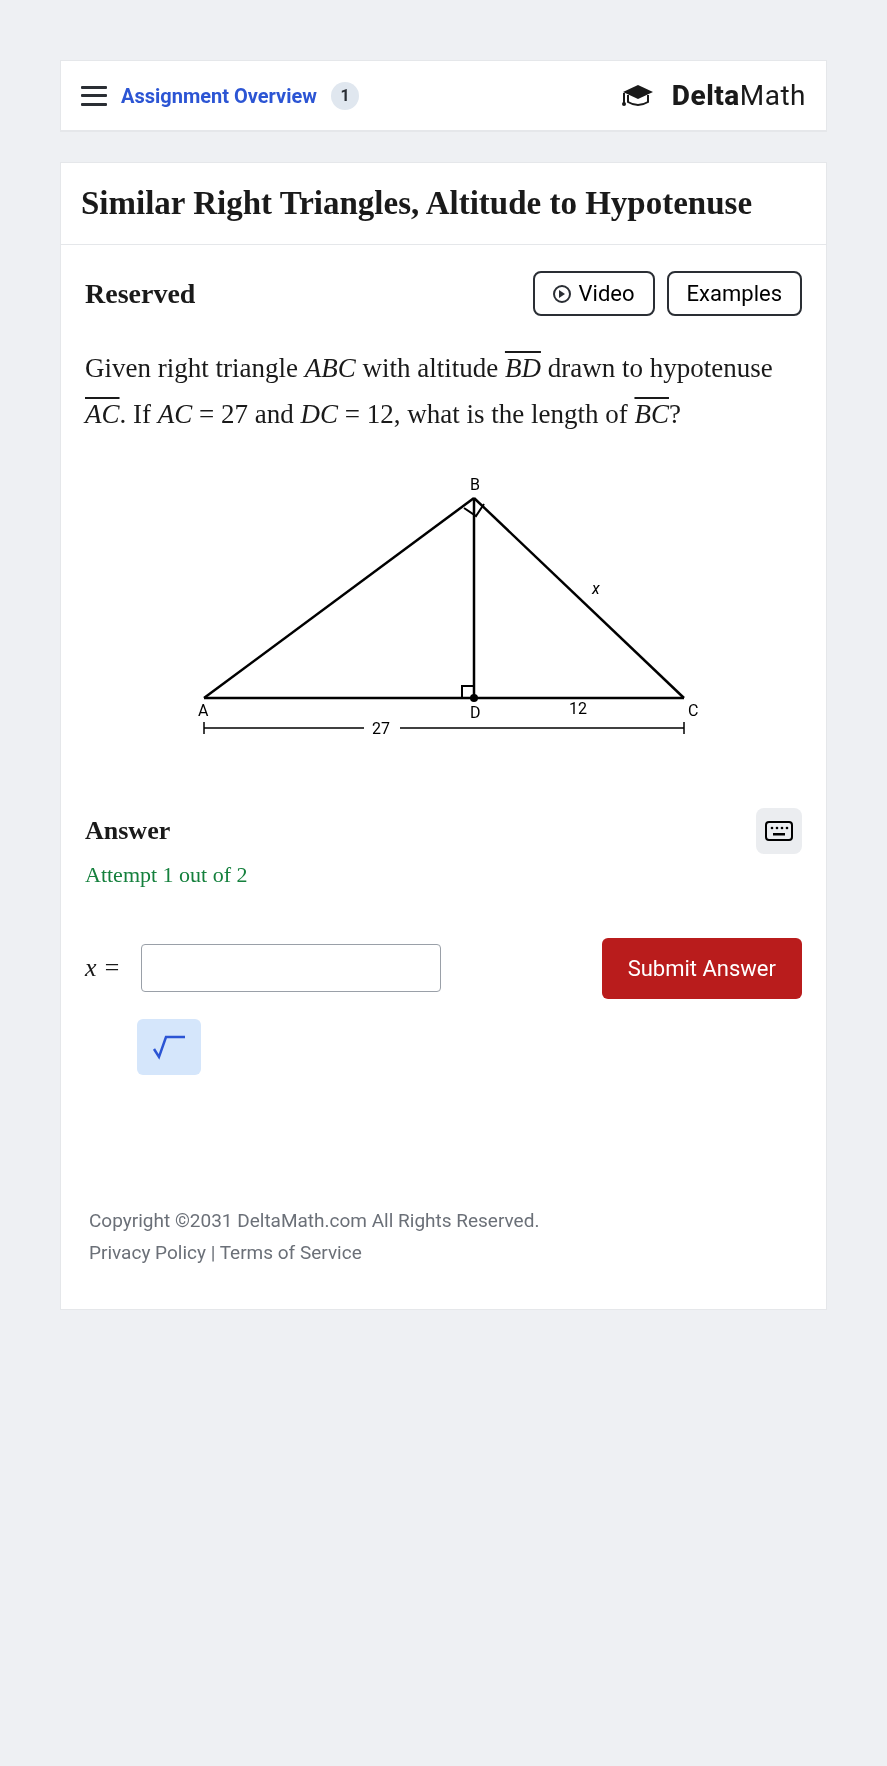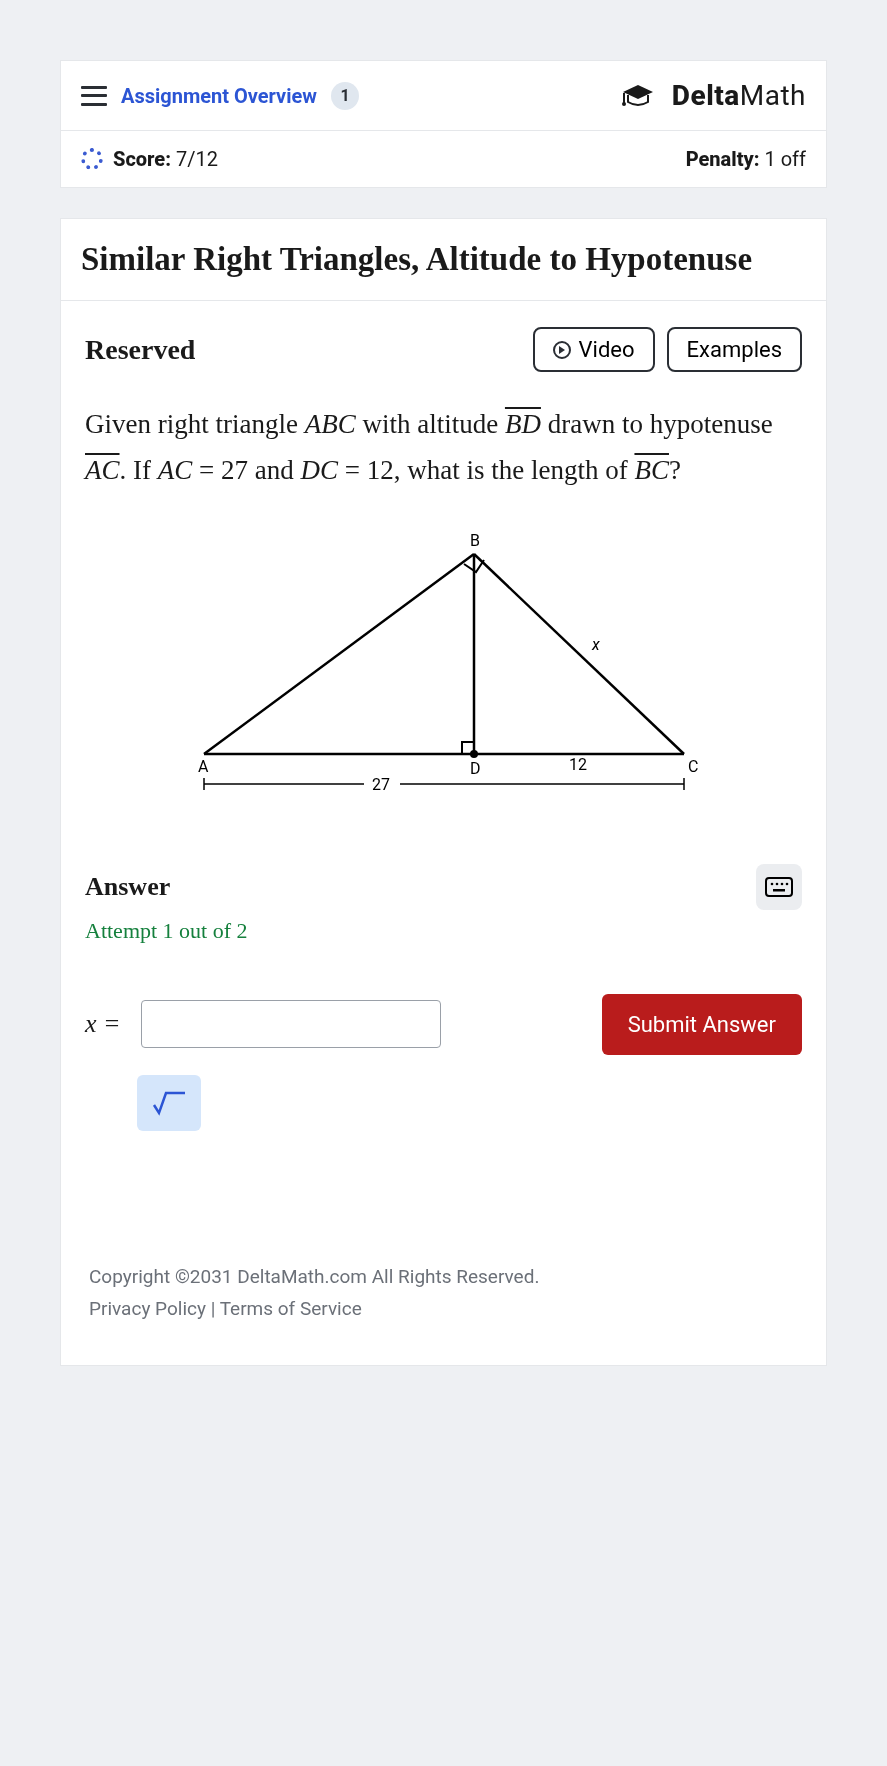--- a/index.html
+++ b/index.html
@@ -148,26 +148,20 @@
         <svg width="34" height="26" viewBox="0 0 34 26">
           <path d="M17 2 L32 9 L17 16 L2 9 Z" fill="#1a1a1a"></path>
           <path d="M7 12 L7 19 Q17 25 27 19 L27 12" fill="none" stroke="#1a1a1a" stroke-width="2"></path>
           <line x1="3" y1="10" x2="3" y2="20" stroke="#1a1a1a" stroke-width="2"></line>
           <circle cx="3" cy="21" r="2" fill="#1a1a1a"></circle>
         </svg>
         <span class="brand-text"><b>Delta</b><span>Math</span></span>
       </div>
     </div>
 
-    <div class="scorebar">
-      <div class="spinner"></div>
-      <span class="score-label"><b>Score:</b> <span>7/12</span></span>
-      <div class="spacer"></div>
-      <span class="penalty-label"><b>Penalty:</b> <span>1 off</span></span>
-    </div>
   </div>
 
   <div class="gap-section"></div>
 
   <div class="card">
     <div class="title-section">Similar Right Triangles, Altitude to Hypotenuse</div>
 
     <div class="question-section">
       <div class="q-header">
         <div class="q-title">Reserved</div>

